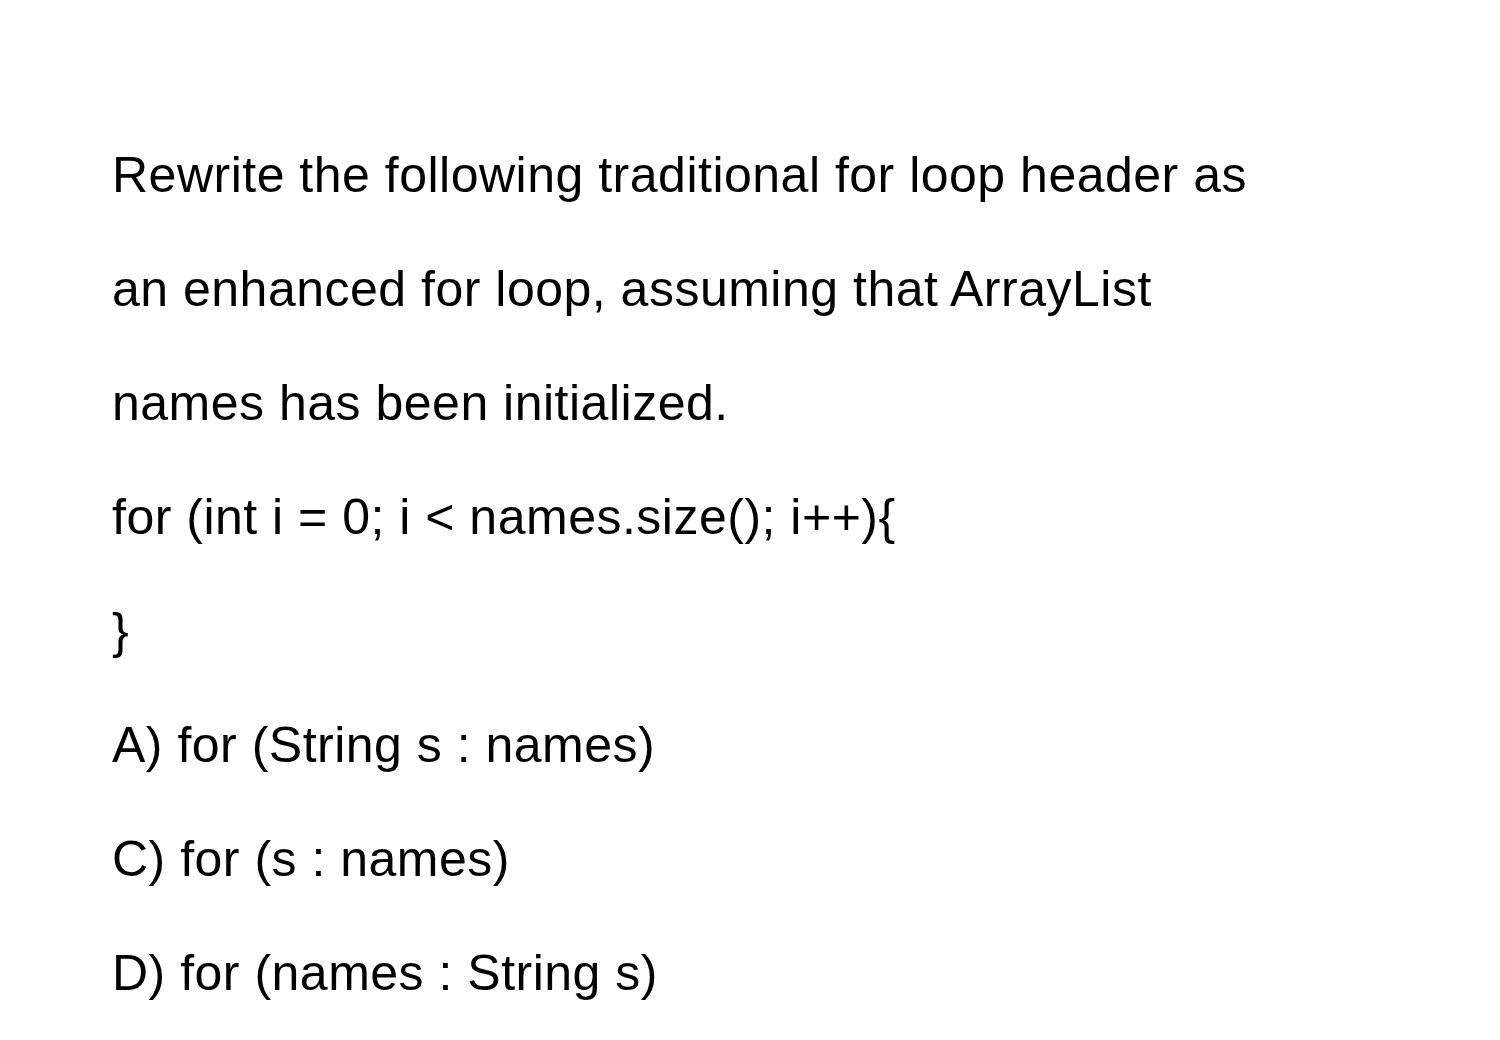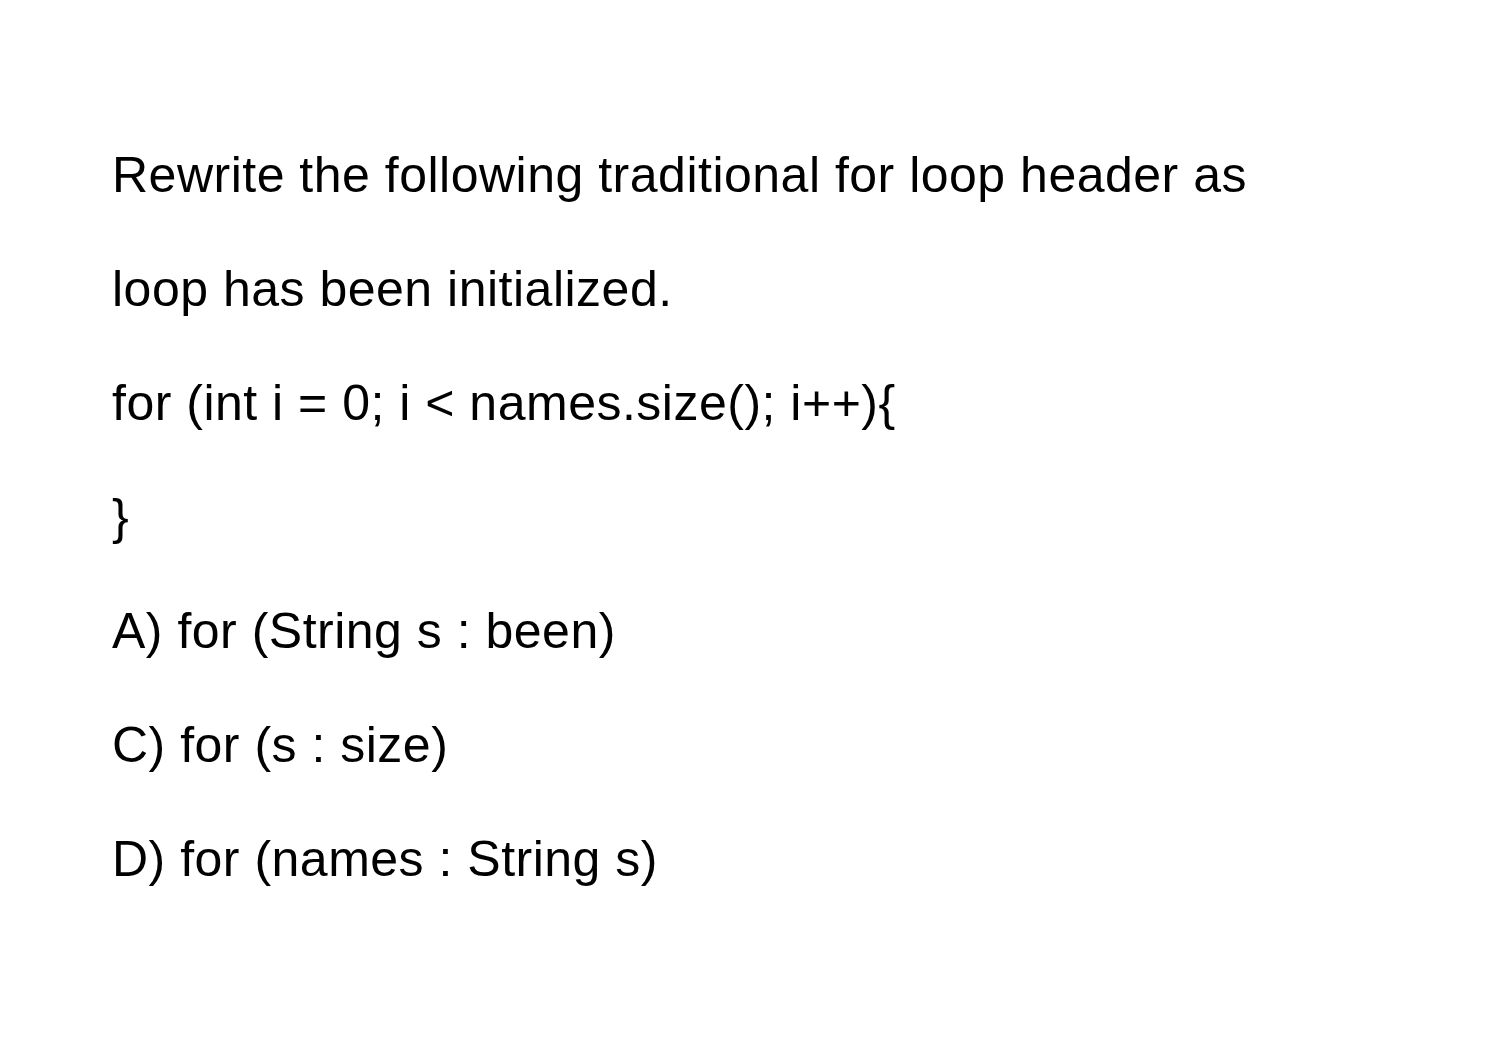--- a/index.html
+++ b/index.html
@@ -26,19 +26,20 @@
     letter-spacing: 0.01em;
     white-space: nowrap;
     font-weight: 400;
   }
 </style>
 </head>
 <body>
 
 <div class="page">
   <div class="line">Rewrite the following traditional for loop header as</div>
-  <div class="line">loop has been initialized.</div>
+  <div class="line">an enhanced for loop, assuming that ArrayList</div>
+  <div class="line">names has been initialized.</div>
   <div class="line">for (int i = 0; i &lt; names.size(); i++){</div>
   <div class="line">}</div>
-  <div class="line">A) for (String s : been)</div>
-  <div class="line">C) for (s : size)</div>
+  <div class="line">A) for (String s : names)</div>
+  <div class="line">C) for (s : names)</div>
   <div class="line">D) for (names : String s)</div>
 </div>
 
 </body></html>

